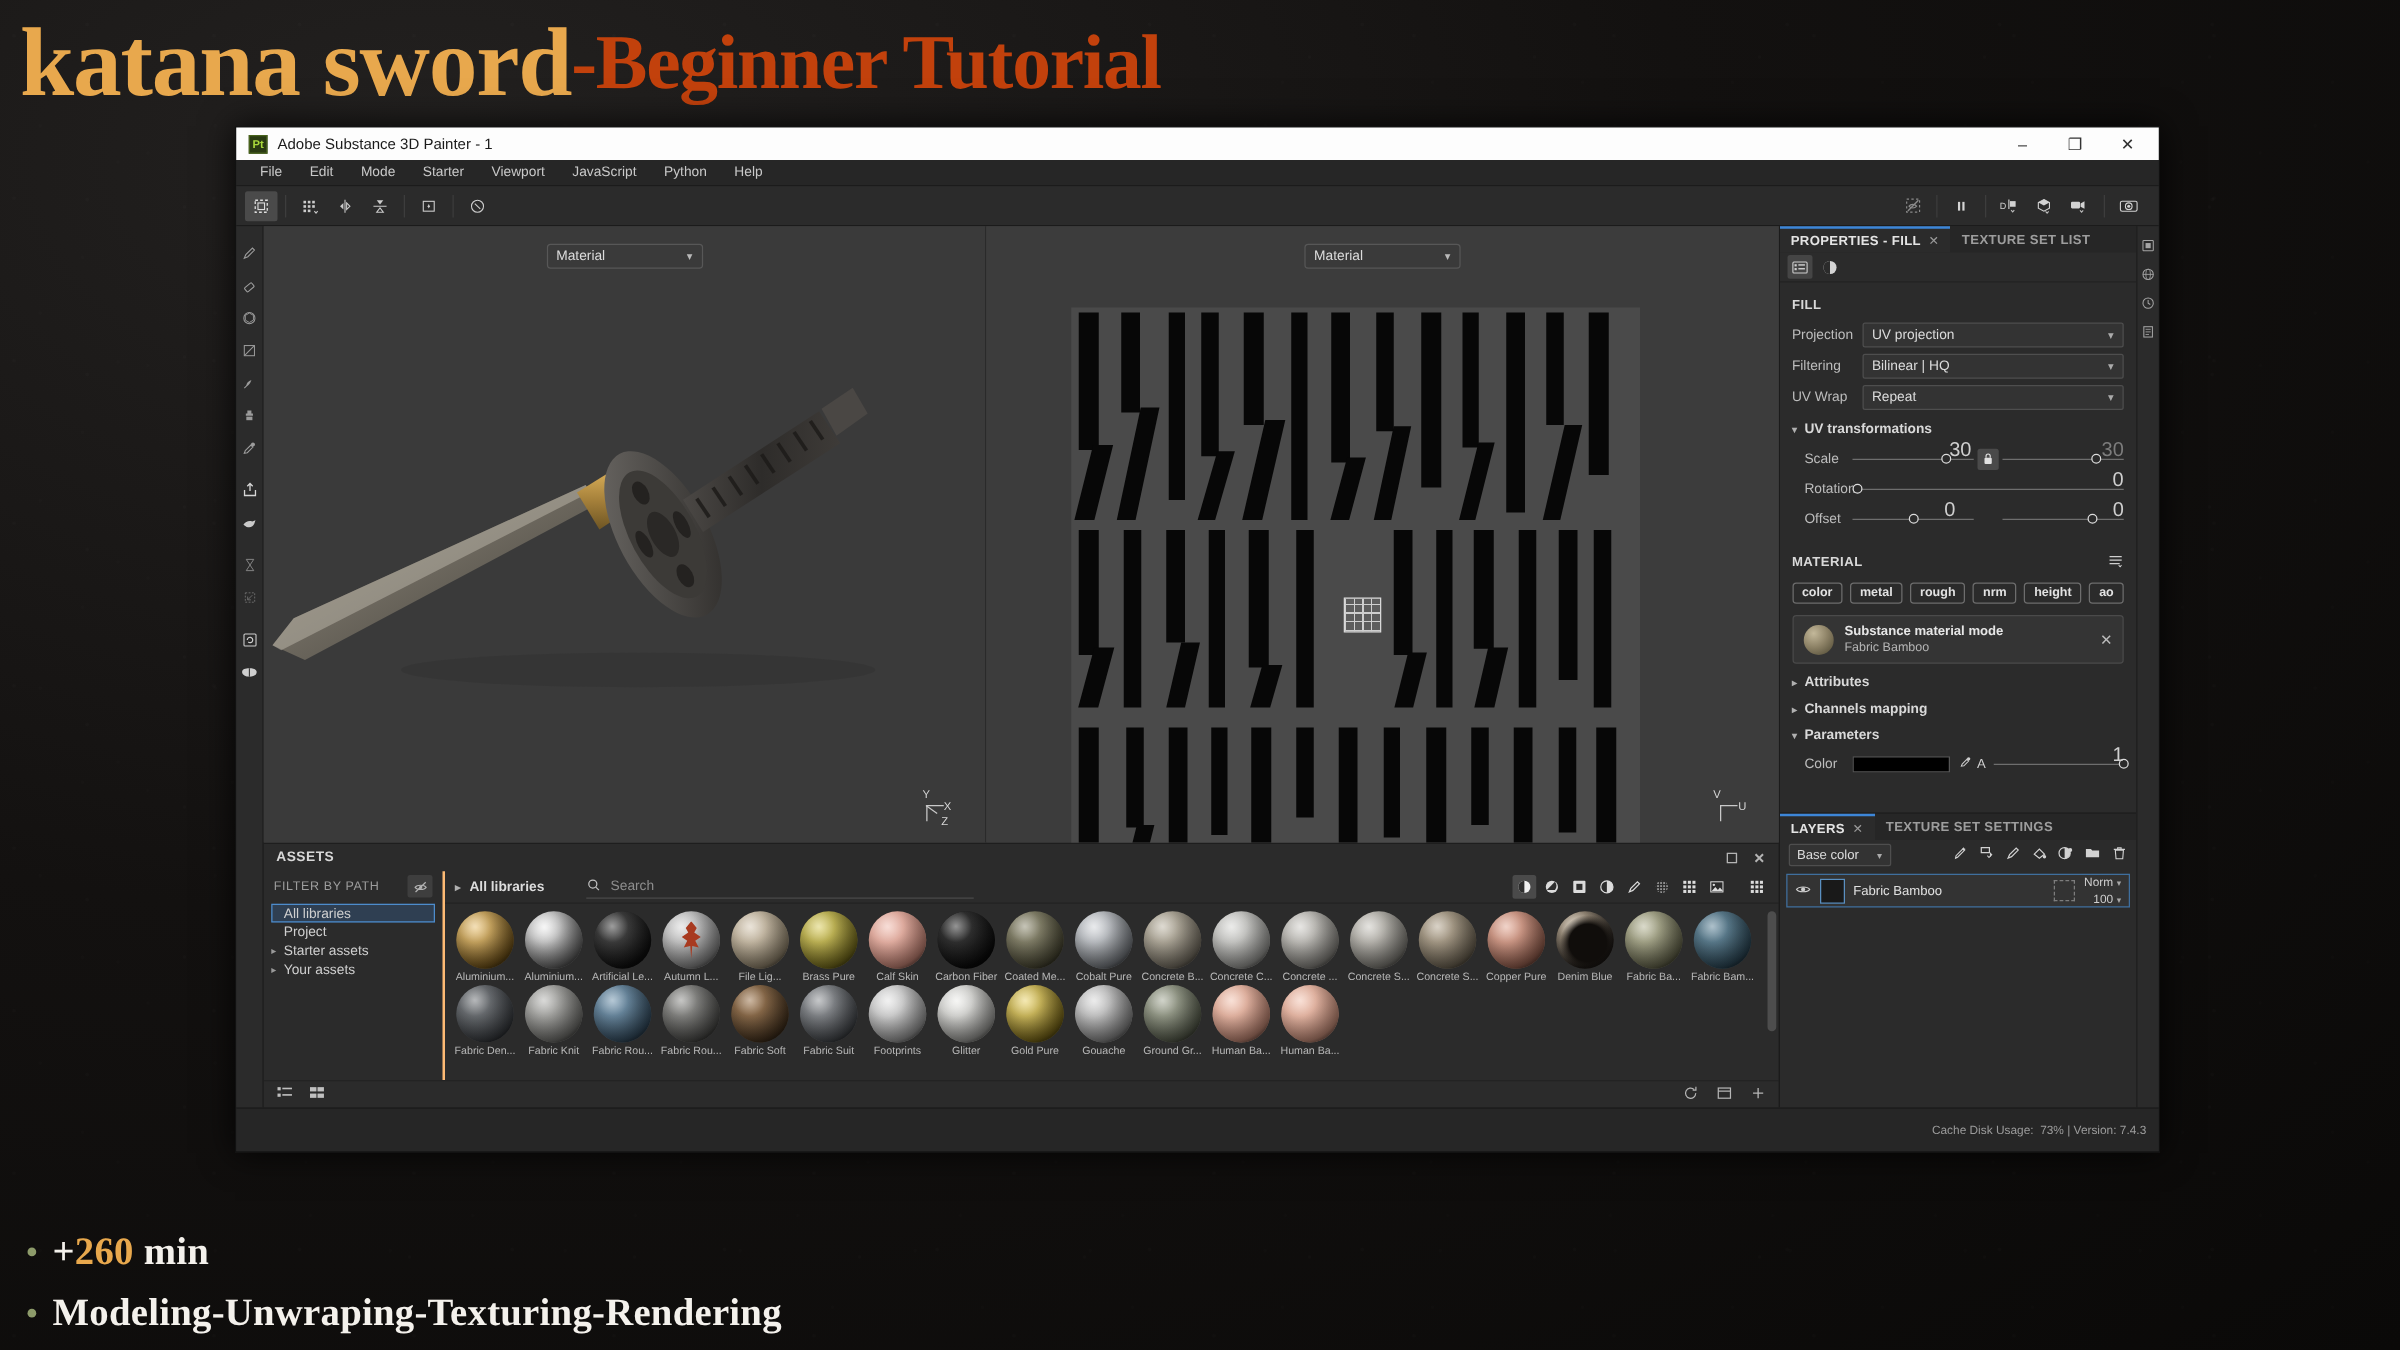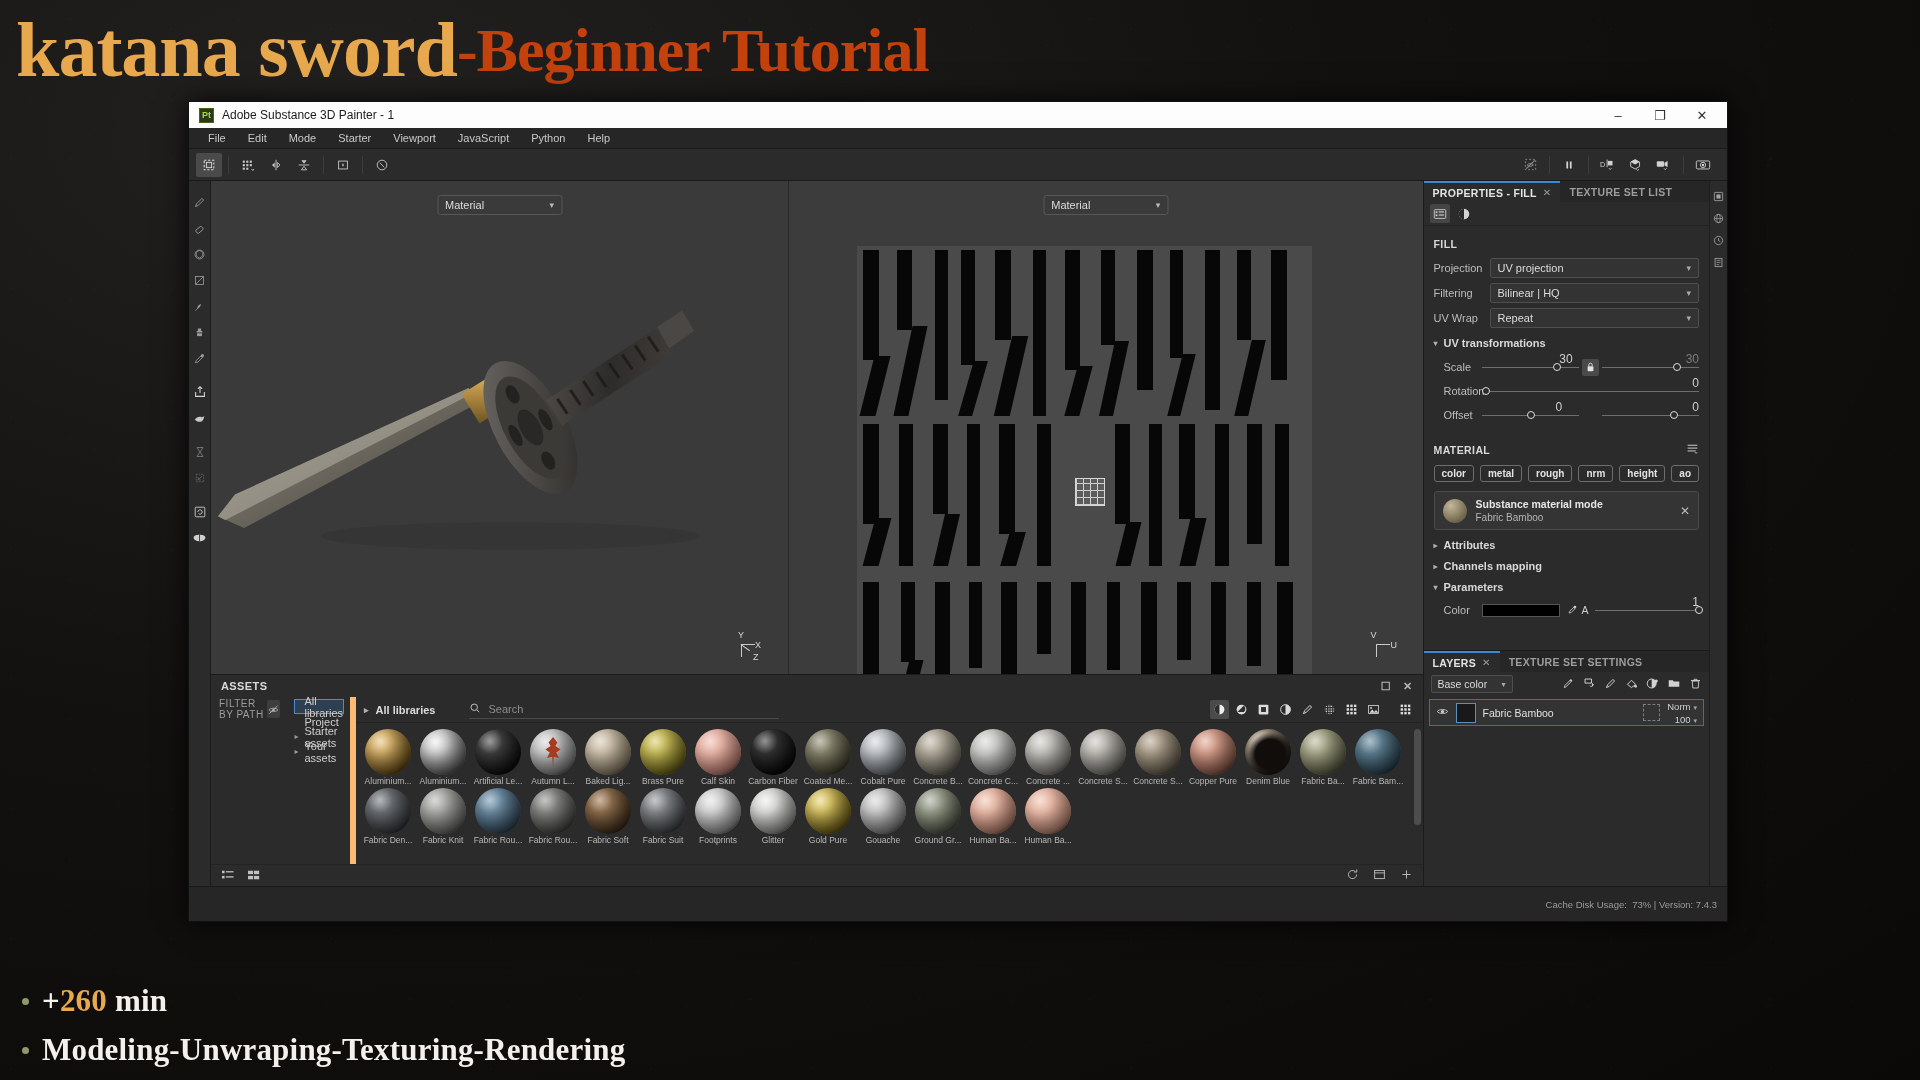--- a/index.html
+++ b/index.html
@@ -159,21 +159,21 @@
     flex:0 0 212px; background:#2b2b2b; border-top:1px solid #1b1b1b;
     display:flex; flex-direction:column; min-height:0;
   }
   .assets-head{
     height:22px; display:flex; align-items:center; padding:0 10px;
     font-size:11px; font-weight:bold; color:#d8d8d8; letter-spacing:.4px;
     position:relative;
   }
   .assets-head .ah-right{ margin-left:auto; display:flex; gap:12px; color:#b4b4b4; font-size:11px; }
   .assets-body{ display:flex; flex:1 1 auto; min-height:0; }
-  .assets-left{ flex:0 0 145px; border-right:6px solid #fdba74; display:flex; flex-direction:row; }
+  .assets-left{ flex:0 0 145px; border-right:2px solid #fdba74; display:flex; flex-direction:column; }
   .filter-row{
     height:24px; display:flex; align-items:center; padding:0 8px;
     font-size:10px; color:#9d9d9d; letter-spacing:.5px;
   }
   .filter-eye{
     margin-left:auto;width:20px;height:18px;background:#3e3e3e;border-radius:2px;
     display:flex;align-items:center;justify-content:center;color:#b0b0b0;
   }
   .tree{ padding:2px 6px; font-size:11px; }
   .tree-item{ height:15px; display:flex; align-items:center; padding-left:10px; color:#cfcfcf; }
@@ -248,21 +248,21 @@
   .prop-select .chev{ margin-left:auto;font-size:9px;color:#aaa; }
 
   .collapse-head{ display:flex;align-items:center;gap:6px;font-size:11px;font-weight:bold;color:#d9d9d9;margin:9px 0 7px; }
   .tri{ font-size:8px; color:#b0b0b0; }
 
   .slider-row{ display:flex; align-items:center; height:22px; margin-bottom:2px; position:relative; }
   .sl-label{ width:48px; font-size:11px; color:#bdbdbd; padding-left:10px; flex:0 0 auto; }
   .sl-track{ position:relative; height:16px; flex:1 1 auto; }
   .sl-line{ position:absolute; top:8px; left:0; right:0; height:1px; background:#6e6e6e; }
   .sl-knob{ position:absolute; top:4px; width:8px;height:8px;border-radius:50%;border:1.5px solid #dcdcdc; background:#2b2b2b; }
-  .sl-val{ position:absolute; top:-7px; font-size:12px; color:#cfcfcf; }
+  .sl-val{ position:absolute; top:-7px; font-size:16px; color:#cfcfcf; }
   .sl-val.dim{ color:#7c7c7c; }
   .lock-btn{
     width:17px;height:17px;background:#4a4a4a;border-radius:2px;
     display:flex;align-items:center;justify-content:center;margin:0 3px;color:#ddd;font-size:10px;
   }
 
   .mat-chips{ display:flex; gap:6px; margin:6px 0 9px; }
   .chip{
     border:1px solid #6d6d6d; border-radius:3px; padding:2px 7px;
     font-size:10px; font-weight:bold; color:#e2e2e2; background:transparent;
@@ -830,21 +830,21 @@
                     <div class="cell-label">Artificial Le...</div>
                   </div>
                   <div class="cell">
                     <div class="sphere" style="background: radial-gradient(circle at 34% 28%, rgb(217, 217, 217) 0%, rgb(123, 123, 123) 72%, rgb(13, 13, 13) 100%);">
                       <div style="position: absolute; left: 13px; top: 8px; width: 20px; height: 30px; background: rgb(168, 58, 32); clip-path: polygon(50% 0%, 72% 18%, 62% 30%, 88% 42%, 66% 52%, 80% 70%, 54% 66%, 50% 100%, 46% 66%, 20% 70%, 34% 52%, 12% 42%, 38% 30%, 28% 18%); z-index: 2;"></div>
                     </div>
                     <div class="cell-label">Autumn L...</div>
                   </div>
                   <div class="cell">
                     <div class="sphere" style="background: radial-gradient(circle at 34% 28%, rgb(214, 201, 180) 0%, rgb(133, 121, 99) 72%, rgb(13, 13, 13) 100%);"></div>
-                    <div class="cell-label">Baked Lig...</div>
+                    <div class="cell-label">File Lig...</div>
                   </div>
                   <div class="cell">
                     <div class="sphere" style="background: radial-gradient(circle at 34% 28%, rgb(217, 204, 94) 0%, rgb(109, 100, 24) 72%, rgb(13, 13, 13) 100%);"></div>
                     <div class="cell-label">Brass Pure</div>
                   </div>
                   <div class="cell">
                     <div class="sphere" style="background: radial-gradient(circle at 34% 28%, rgb(240, 189, 176) 0%, rgb(181, 120, 106) 72%, rgb(13, 13, 13) 100%);"></div>
                     <div class="cell-label">Calf Skin</div>
                   </div>
                   <div class="cell">

